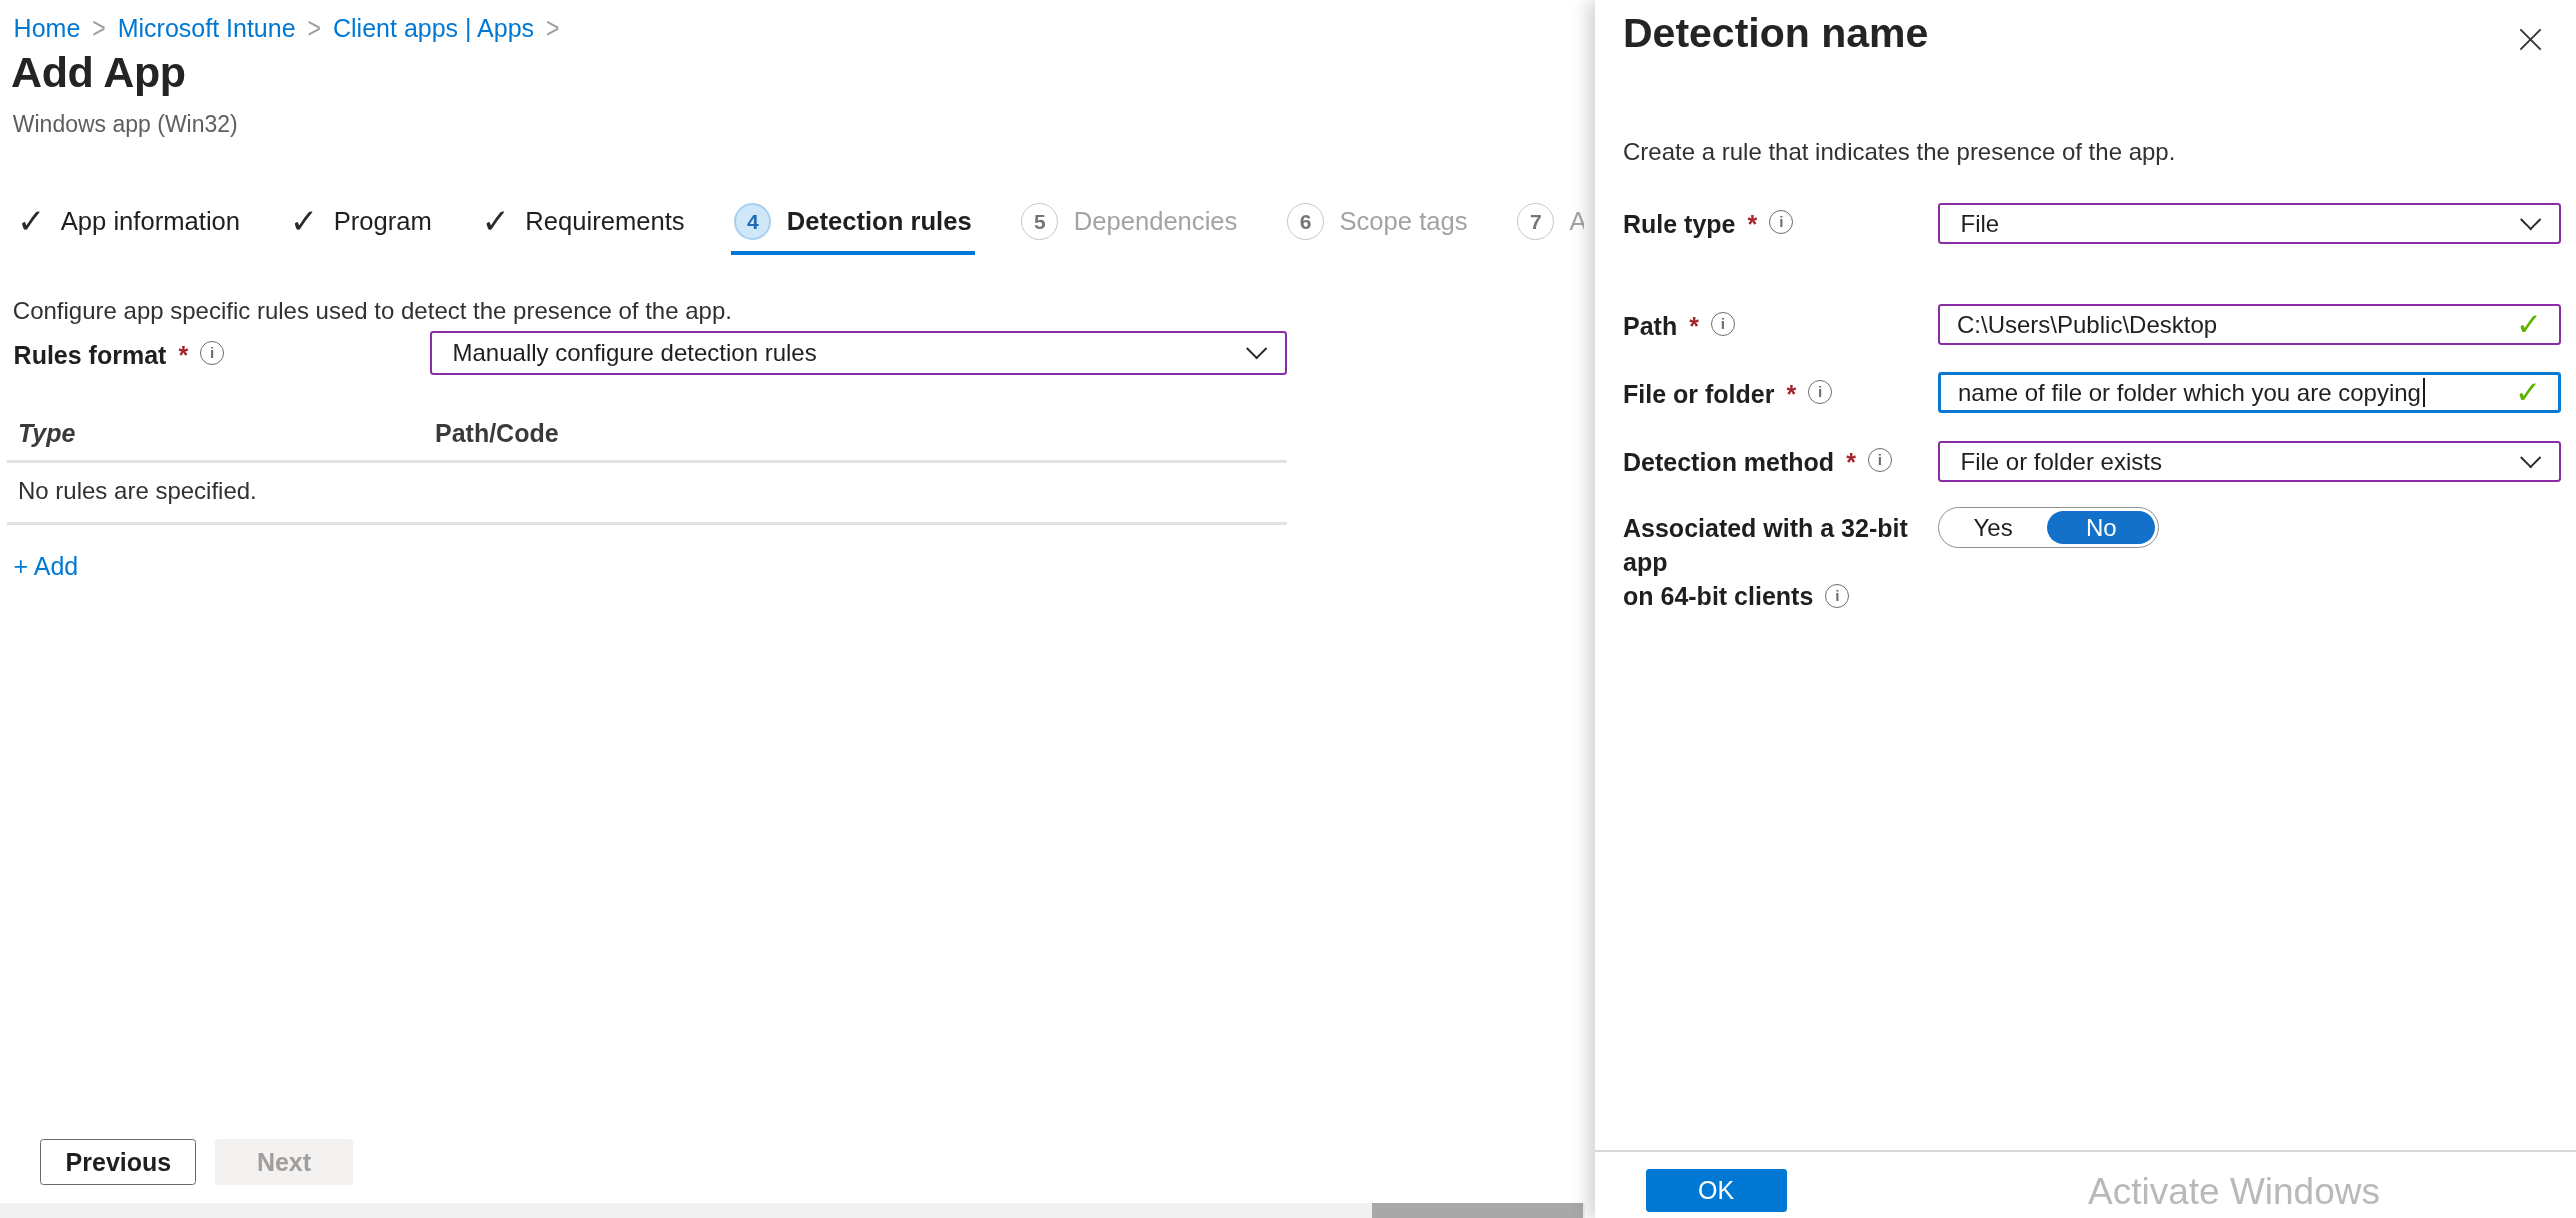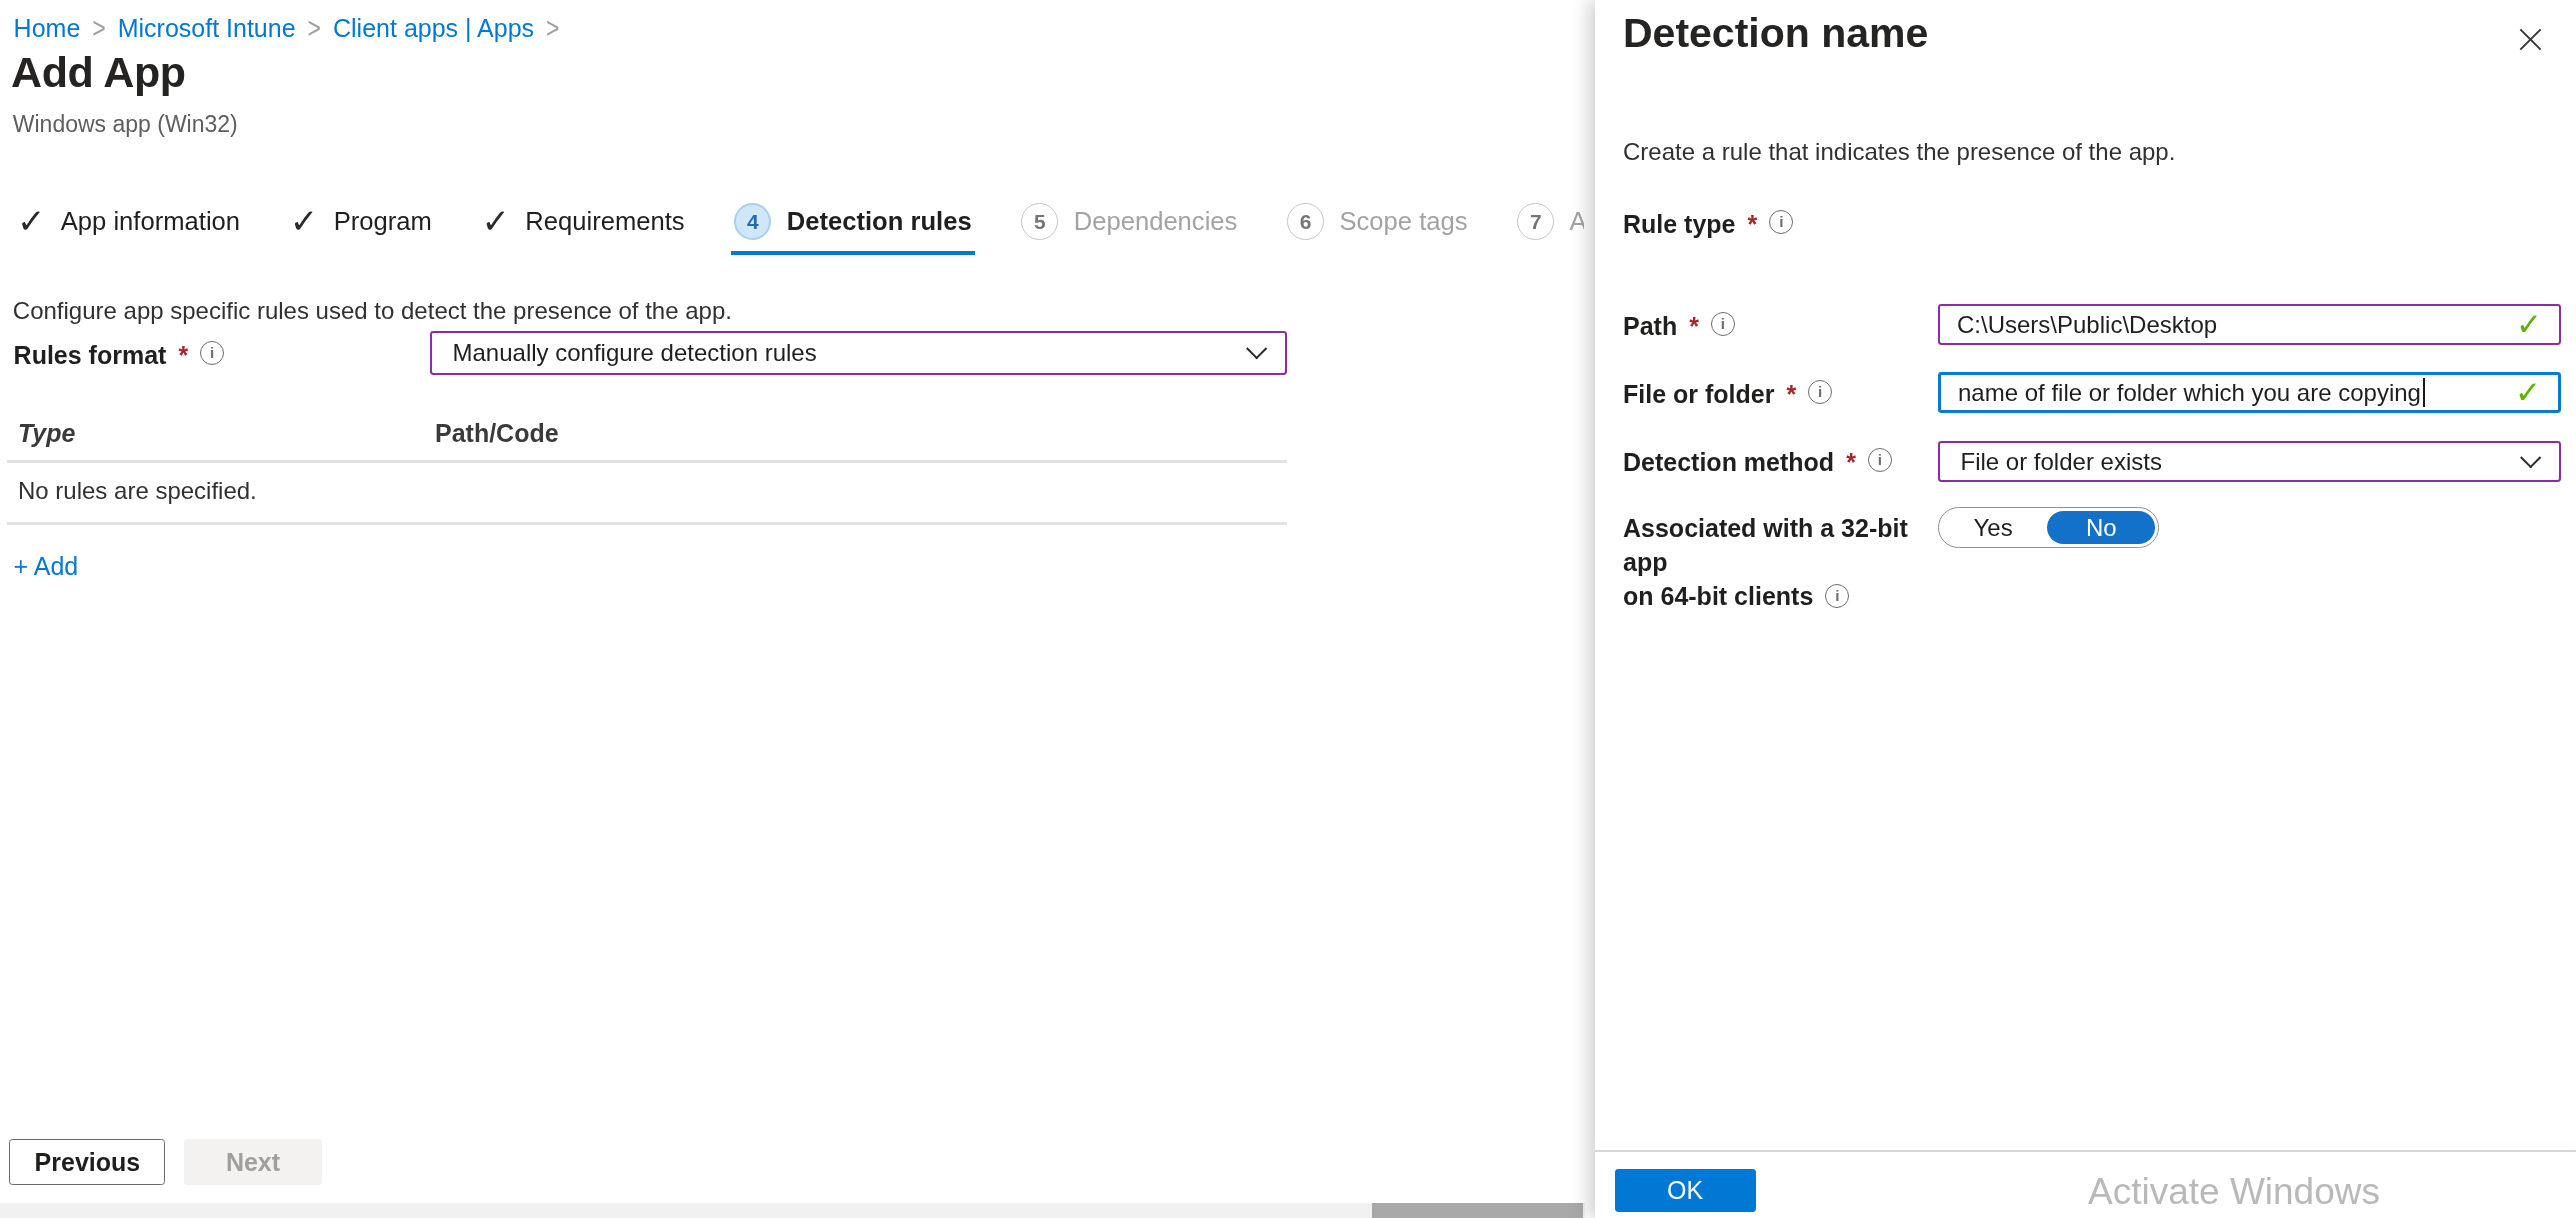--- a/index.html
+++ b/index.html
@@ -44,21 +44,21 @@
 
   .tbl-header { position:absolute; top:419px; font-size:25px; font-weight:600; color:#3b3a39; }
   .tbl-header.col-type { left:18px;font-style:italic; }
   .tbl-header.col-path { left:435px; }
   .t-divider { position:absolute; left:6.8px; width:1280px; height:2.6px; background:#e4e2e0; }
   .t-divider.d1 { top:460px; }
   .t-divider.d2 { top:522px; }
   .empty-msg { position:absolute; left:18px; top:477px; font-size:24px; color:#323130; }
   .add-link { position:absolute; left:13.6px; top:552px; font-size:25px; color:#0078d4; text-decoration:none; cursor:pointer; }
 
-  .btn { display:flex; align-items:center; justify-content:center; font-size:25px; border-radius:3.4px; cursor:pointer; }
+  .btn { display:flex; align-items:center; justify-content:center; font-size:25px; border-radius:3.4px; cursor:pointer;margin-left:31px; }
   .btn-previous { position:absolute; left:9.4px; top:1139px; width:156px; height:46px; background:#fff; border:1.7px solid #6b6966; color:#201f1e; font-weight:600; }
   .btn-next { position:absolute; left:184px; top:1139px; width:138px; height:46px; background:#f3f2f1; border:none; color:#a19f9d; font-weight:600; }
 
   .hscroll-track { position:absolute; left:0; top:1203px; width:1585px; height:15.3px; background:#f1f1f1; }
   .hscroll-thumb { position:absolute; left:1372px; top:0; width:211px; height:15.3px; background:#a8a8a8; }
 
   
   .panel { position:absolute; left:1595px; top:0; width:981px; height:1219px; background:#ffffff; box-shadow:-8.5px 0 15.3px rgba(0,0,0,0.16); }
   .panel-title { position:absolute; left:28px; top:10.2px; font-size:41px; font-weight:600; color:#252423; }
   .close-btn { position:absolute; left:917px; top:20.5px; width:37px; height:37px; display:flex; align-items:center; justify-content:center; cursor:pointer; }
@@ -171,20 +171,24 @@
         <path d="M3 3 L17 17 M17 3 L3 17" stroke="#3b3a39" stroke-width="1.4" fill="none"></path>
       </svg>
     </div>
     <p class="panel-desc">Create a rule that indicates the presence of the app.</p>
 
     <div class="field-label p-label lbl-rule-type">
       <span>Rule type</span>
         <span class="req"></span>
       <span class="info-icon"></span>
     </div>
+    <div class="dropdown p-field fld-rule-type">
+      <span class="dd-value">File</span>
+      <span class="chevron-down-icon"></span>
+    </div>
 
     <div class="field-label p-label lbl-path">
       <span>Path</span>
         <span class="req"></span>
       <span class="info-icon"></span>
     </div>
     <div class="textfield p-field fld-path">
       <span class="tf-text">C:\Users\Public\Desktop</span>
       <span class="check-green"></span>
     </div>

